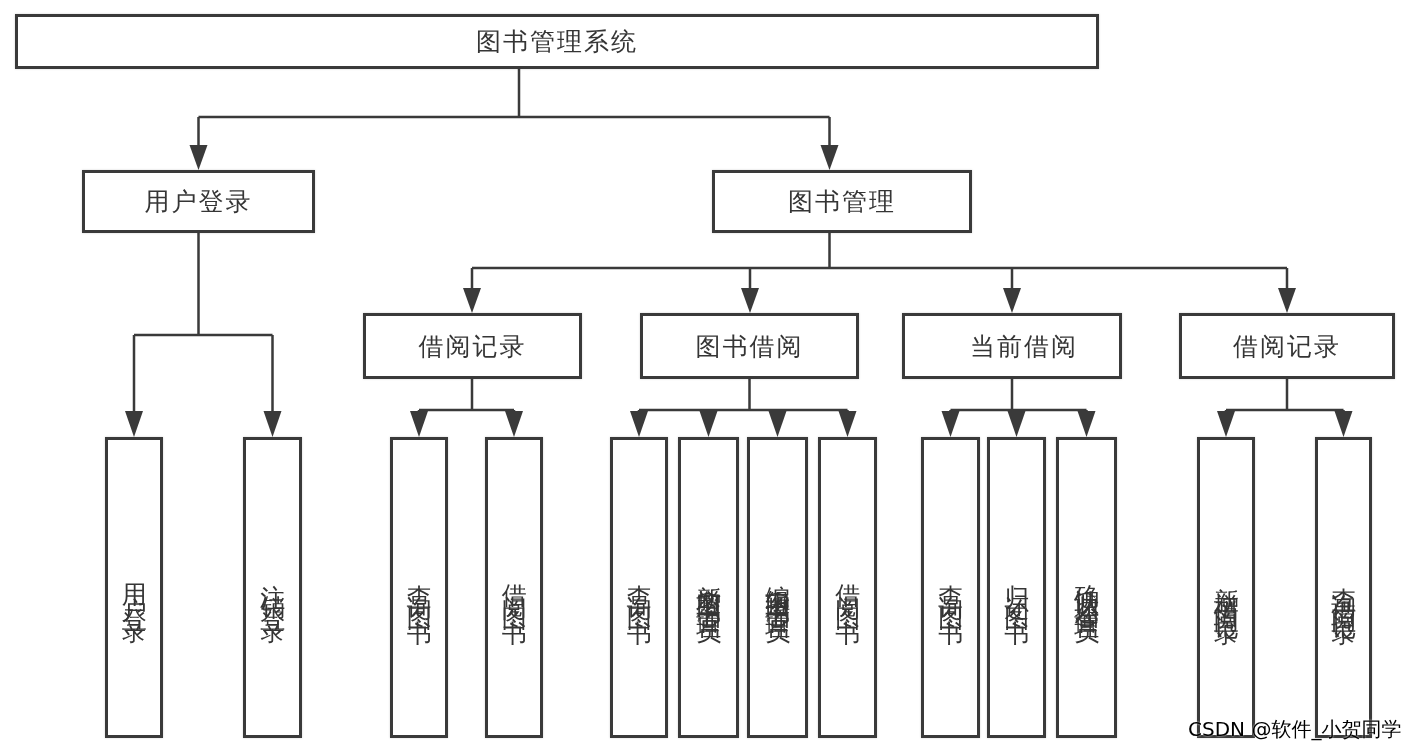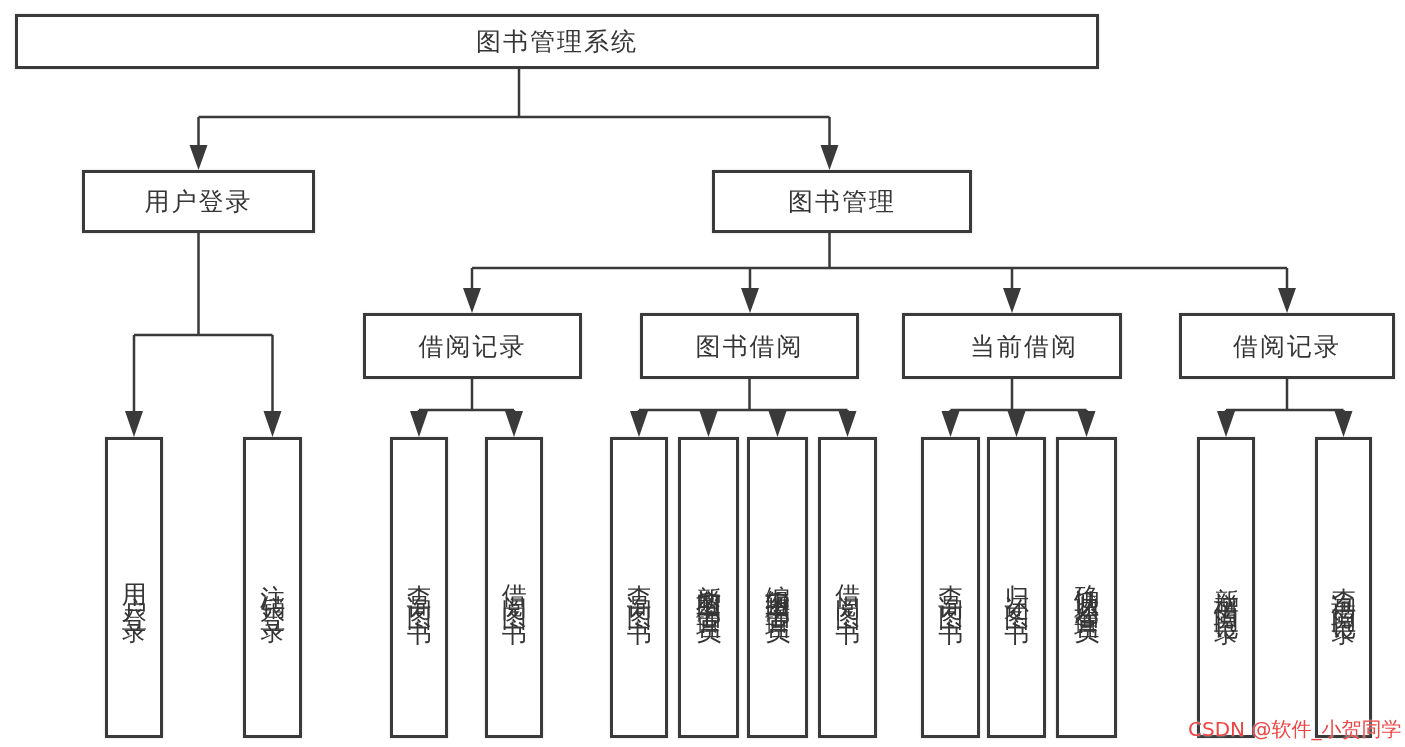--- a/index.html
+++ b/index.html
@@ -40,21 +40,21 @@
     line-height: 1.1;
   }
   .sp-lg span { letter-spacing: 12px; }
   .sp-md span { letter-spacing: 7px; }
   .sp-sm span { letter-spacing: 5px; }
   .watermark {
     position: absolute;
     left: 1188px;
     top: 716px;
     font-size: 20px;
-    color: #ef4444;
+    color: #000000;
     text-shadow: 0 0 2px #ffffff;
     white-space: nowrap;
     z-index: 5;
     text-align: right;
   }
 </style>
 </head>
 <body>
 
 <div class="stage">

